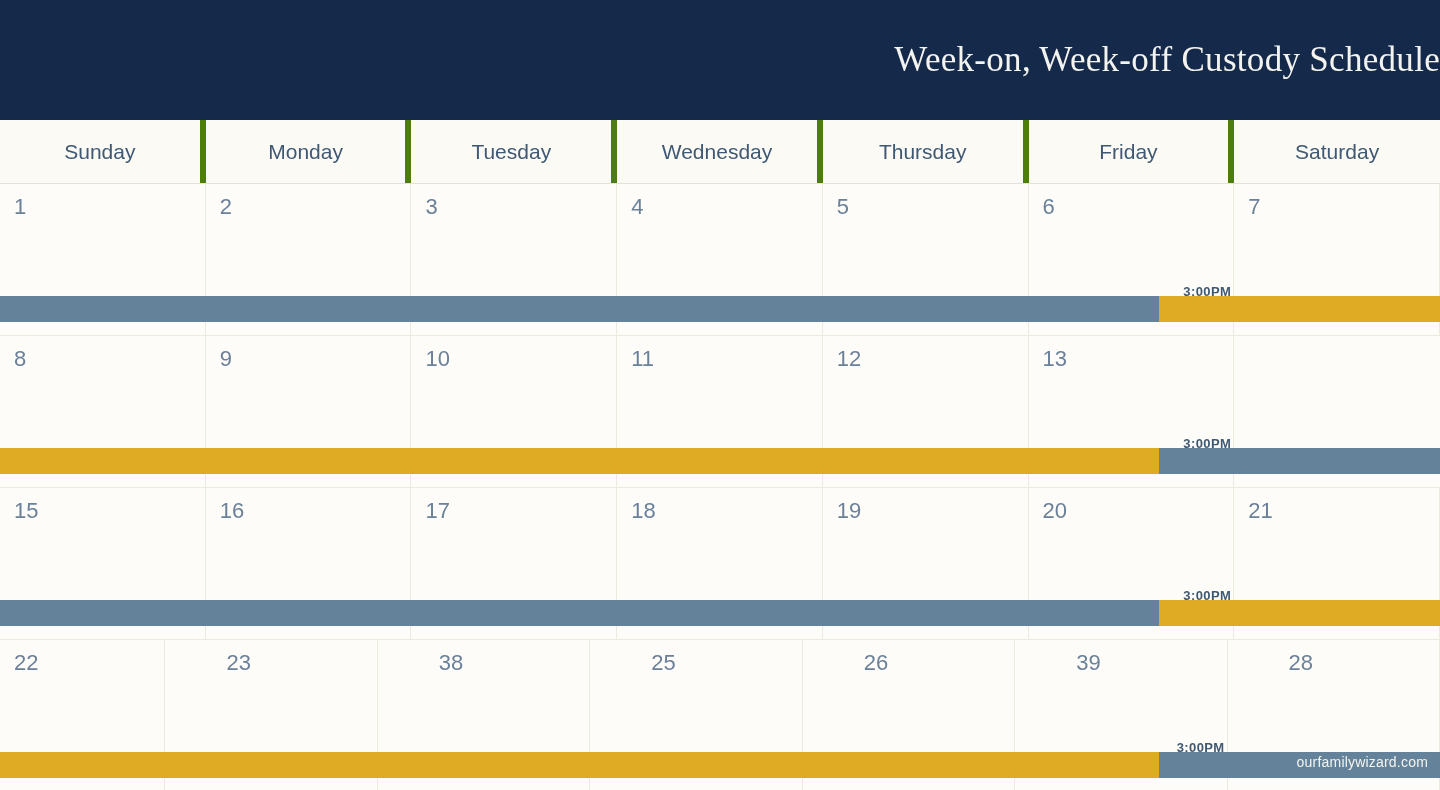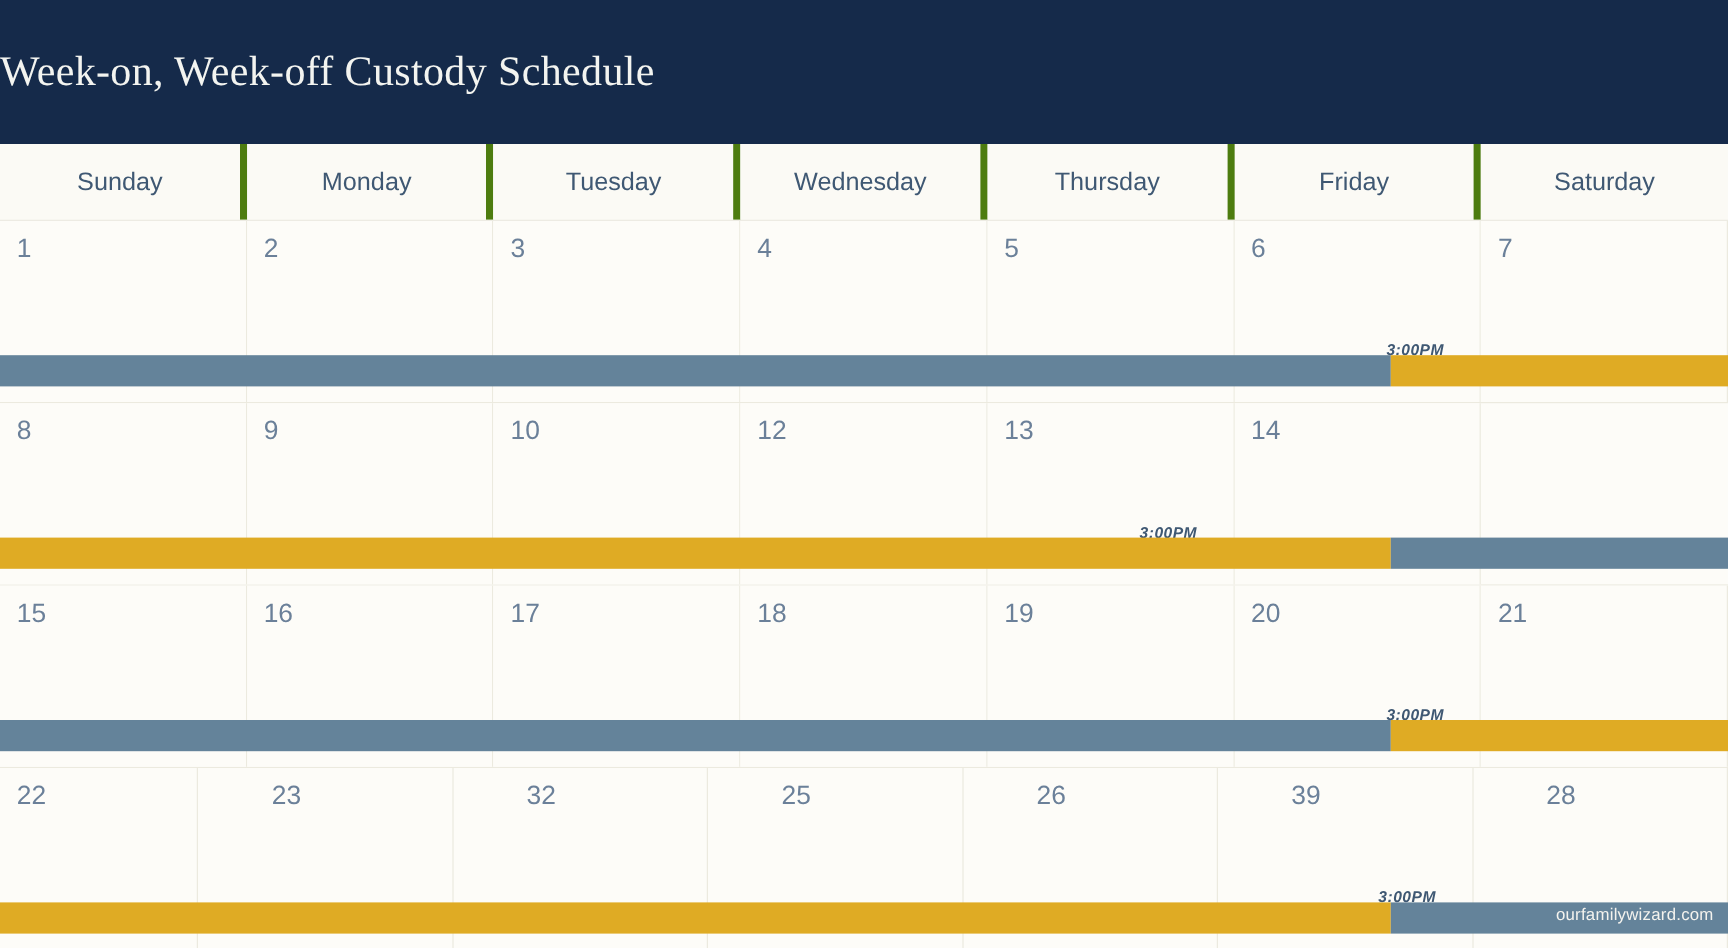--- a/index.html
+++ b/index.html
@@ -21,21 +21,21 @@
     background: #fdfcf8;
     overflow: hidden;
   }
 
   
   .header {
     height: 120px;
     background: #152a4a;
     display: flex;
     align-items: center;
-    justify-content: flex-start;
+    justify-content: flex-end;
   }
   .header-title {
     color: #f3f4f0;
     font-family: "Liberation Serif", serif;
     font-size: 35px;
     font-weight: 400;
     letter-spacing: 0.3px;
   }
 
   
@@ -82,27 +82,26 @@
   }
   .day-cell:last-child { border-right: none; }
 
   .day-num {
     font-size: 22px;
     color: #6b8099;
     line-height: 1;
   }
   .day-time {
     position: absolute;
-    right: 30px;
+    right: 2px;
     bottom: 36px;
     font-size: 13px;
     font-weight: bold;
     color: #3f5873;
     letter-spacing: 0.4px;
-    font-style: italic;
   }
 
   
   .bar-layer {
     position: absolute;
     left: 0;
     right: 0;
     bottom: 13px;
     height: 26px;
     pointer-events: none;
@@ -186,30 +185,30 @@
       </div>
       <div class="day-cell">
         <div class="day-num">9</div>
         <div class="day-time"></div>
       </div>
       <div class="day-cell">
         <div class="day-num">10</div>
         <div class="day-time"></div>
       </div>
       <div class="day-cell">
+        <div class="day-num">11</div>
+        <div class="day-time"></div>
+      </div>
+      <div class="day-cell">
         <div class="day-num">12</div>
         <div class="day-time"></div>
       </div>
       <div class="day-cell">
         <div class="day-num">13</div>
         <div class="day-time">3:00PM</div>
-      </div>
-      <div class="day-cell">
-        <div class="day-num">14</div>
-        <div class="day-time"></div>
       </div>
       <div class="bar-layer">
           <div class="bar" style="left: 0%; width: 80.5%; background: rgb(223, 171, 36);"></div>
           <div class="bar" style="left: 80.5%; width: 19.5%; background: rgb(100, 131, 154);"></div>
         </div>
     </div>
 
     <div class="week">
       <div class="day-cell">
         <div class="day-num">15</div>
@@ -248,21 +247,21 @@
     <div class="week">
       <div class="day-cell">
         <div class="day-num">22</div>
         <div class="day-time"></div>
       </div>
       <div class="day-cell">
         <div class="day-num">23</div>
         <div class="day-time"></div>
       </div>
       <div class="day-cell">
-        <div class="day-num">32</div>
+        <div class="day-num">38</div>
         <div class="day-time"></div>
       </div>
       <div class="day-cell">
         <div class="day-num">25</div>
         <div class="day-time"></div>
       </div>
       <div class="day-cell">
         <div class="day-num">26</div>
         <div class="day-time"></div>
       </div>

